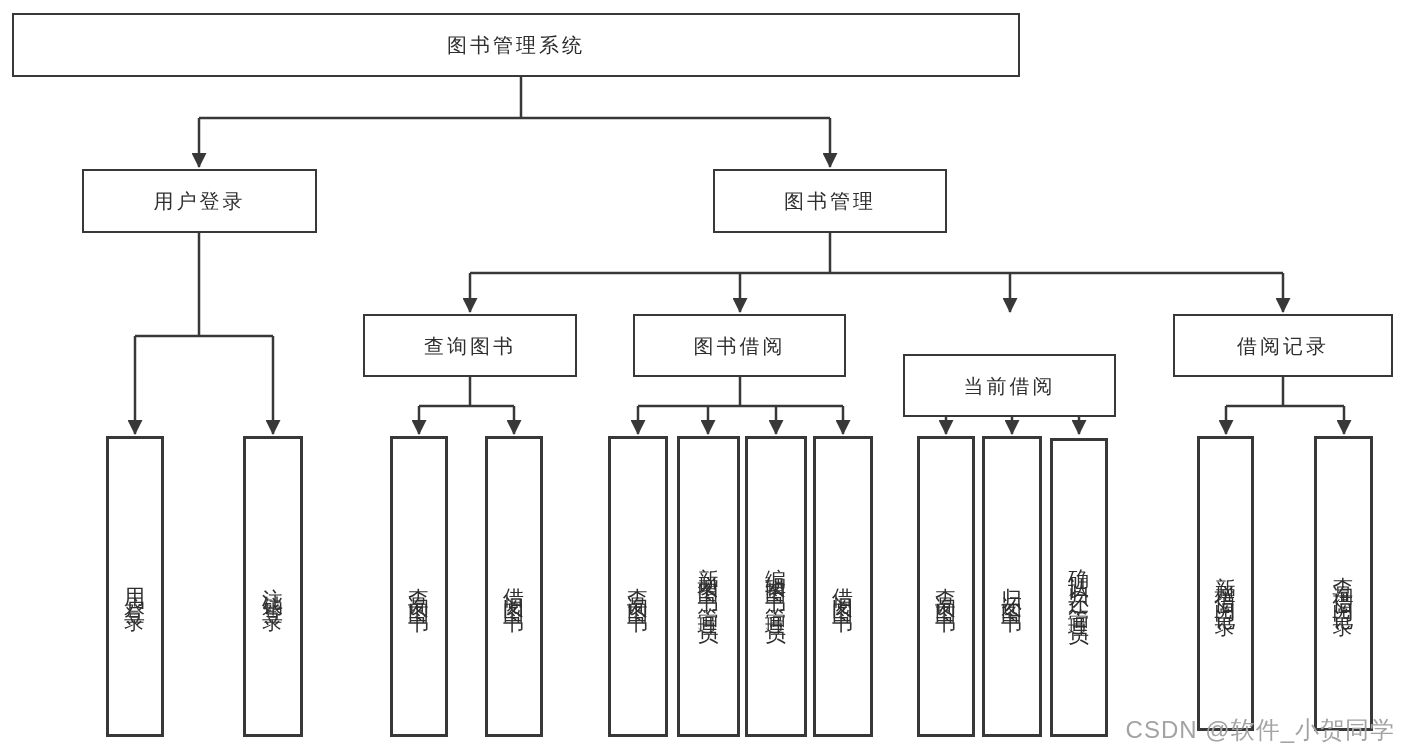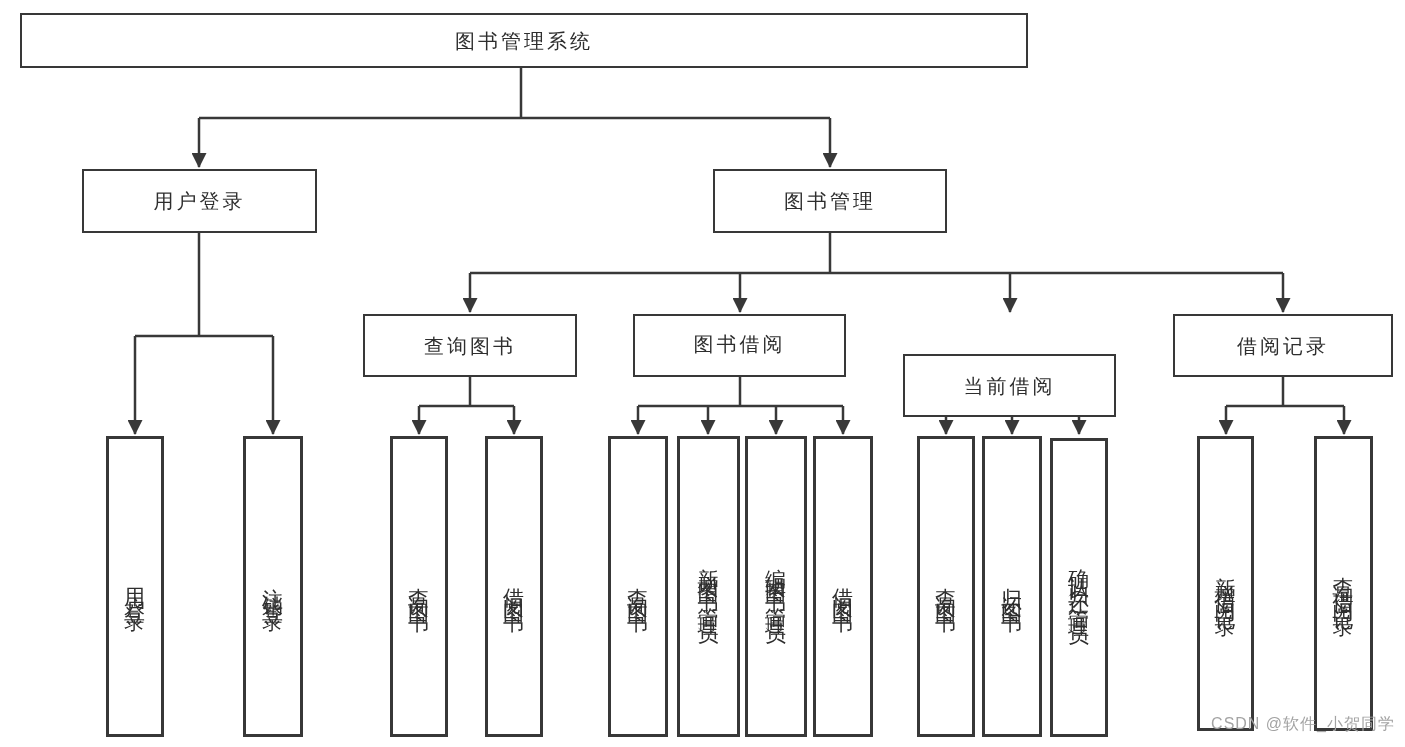--- a/index.html
+++ b/index.html
@@ -47,21 +47,21 @@
     line-height: 1;
   }
   .title-node {
     font-size: 20px;
     letter-spacing: 3px;
   }
   .watermark {
     position: absolute;
     right: 10px;
     top: 714px;
-    font-size: 16px;
+    font-size: 24px;
     letter-spacing: 1px;
     color: #a3a3a3;
     z-index: 5;
     white-space: nowrap;
   }
 </style>
 </head>
 <body>
 
 <div class="stage">
@@ -95,27 +95,27 @@
     <path d="M708,406 V434" fill="none" stroke="#383838" stroke-width="2.5" marker-end="url(#arrow)"></path>
     <path d="M776,406 V434" fill="none" stroke="#383838" stroke-width="2.5" marker-end="url(#arrow)"></path>
     <path d="M843,406 V434" fill="none" stroke="#383838" stroke-width="2.5" marker-end="url(#arrow)"></path>
     <path d="M946,406 V434" fill="none" stroke="#383838" stroke-width="2.5" marker-end="url(#arrow)"></path>
     <path d="M1012,406 V434" fill="none" stroke="#383838" stroke-width="2.5" marker-end="url(#arrow)"></path>
     <path d="M1079,406 V434" fill="none" stroke="#383838" stroke-width="2.5" marker-end="url(#arrow)"></path>
     <path d="M1226,406 V434" fill="none" stroke="#383838" stroke-width="2.5" marker-end="url(#arrow)"></path>
     <path d="M1344,406 V434" fill="none" stroke="#383838" stroke-width="2.5" marker-end="url(#arrow)"></path>
   </svg>
 
-  <div class="node hnode title-node" style="left:12px; top:13px; width:1008px; height:55px;margin-left:8px;">图书管理系统</div>
+  <div class="node hnode title-node" style="left:12px; top:13px; width:1008px; height:64px;">图书管理系统</div>
 
   <div class="node hnode" style="left:82px; top:169px; width:235px; height:64px;">用户登录</div>
   <div class="node hnode" style="left:713px; top:169px; width:234px; height:64px;text-align:center;">图书管理</div>
 
   <div class="node hnode" style="left:363px; top:314px; width:214px; height:63px;">查询图书</div>
-  <div class="node hnode" style="left:633px; top:314px; width:213px; height:63px;font-family:Liberation Mono, monospace;">图书借阅</div>
+  <div class="node hnode" style="left:633px; top:314px; width:213px; height:63px;">图书借阅</div>
   <div class="node hnode" style="left:903px; top:314px; width:213px; height:63px;margin-top:40px;">当前借阅</div>
   <div class="node hnode" style="left:1173px; top:314px; width:220px; height:63px;">借阅记录</div>
 
   <div class="node vnode" style="left:106px; top:436px; width:58px; height:301px;">用户登录</div>
   <div class="node vnode" style="left:243px; top:436px; width:60px; height:301px;">注销登录</div>
 
   <div class="node vnode" style="left:390px; top:436px; width:58px; height:301px;">查询图书</div>
   <div class="node vnode" style="left:485px; top:436px; width:58px; height:301px;">借阅图书</div>
 
   <div class="node vnode" style="left:608px; top:436px; width:60px; height:301px;">查询图书</div>

